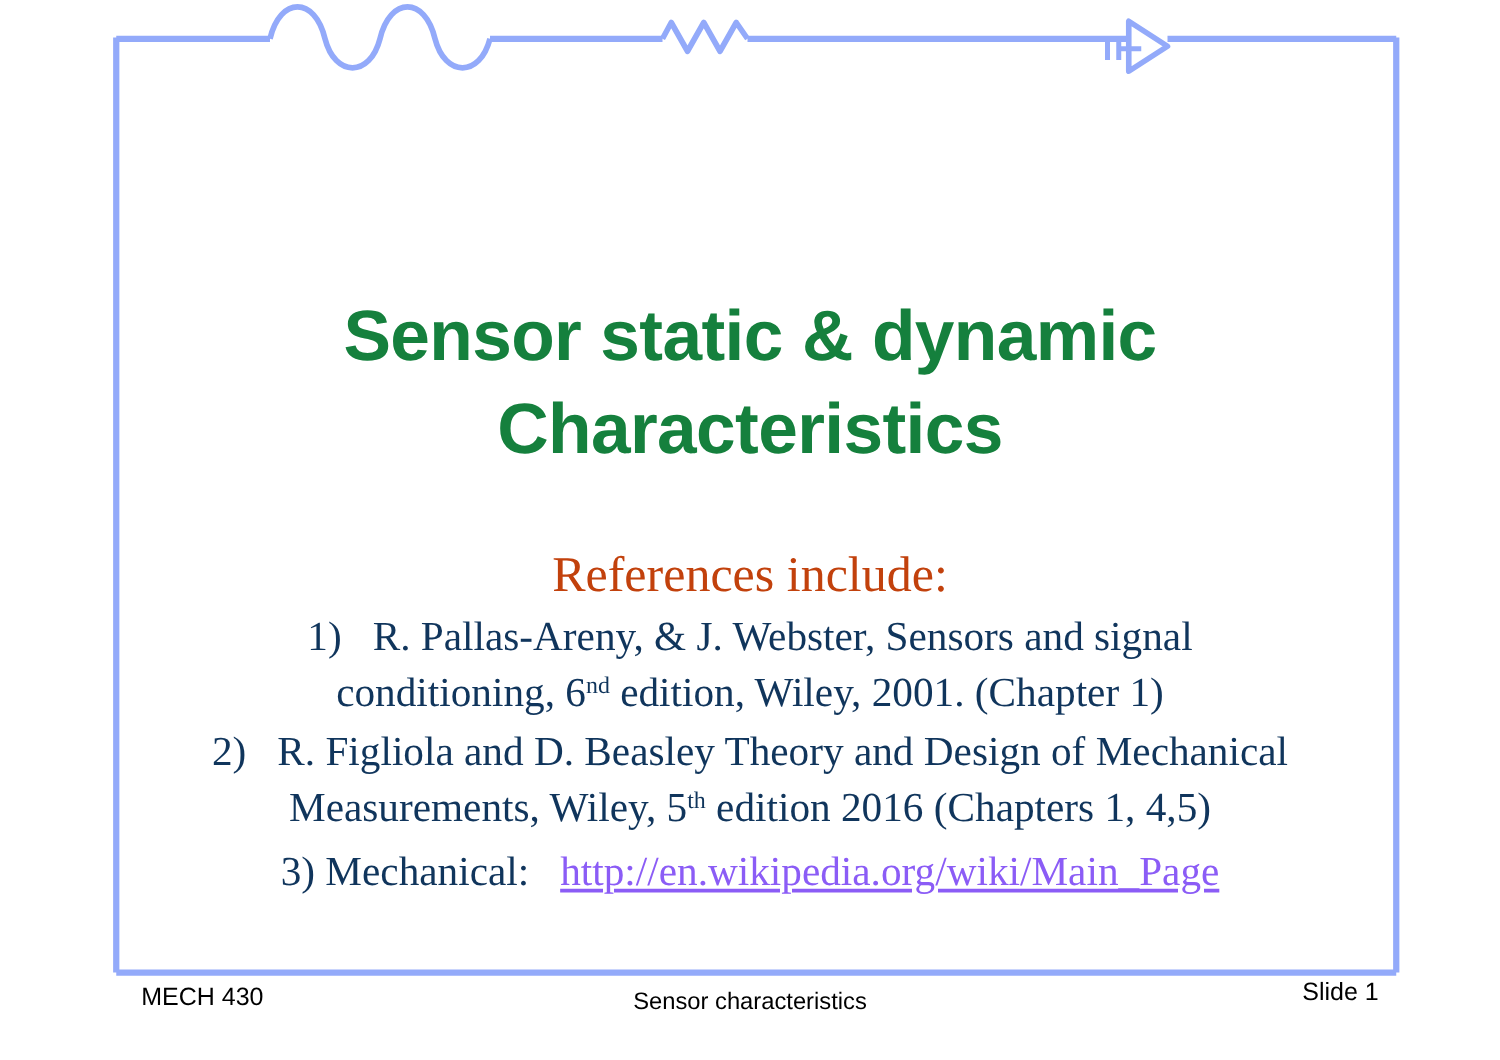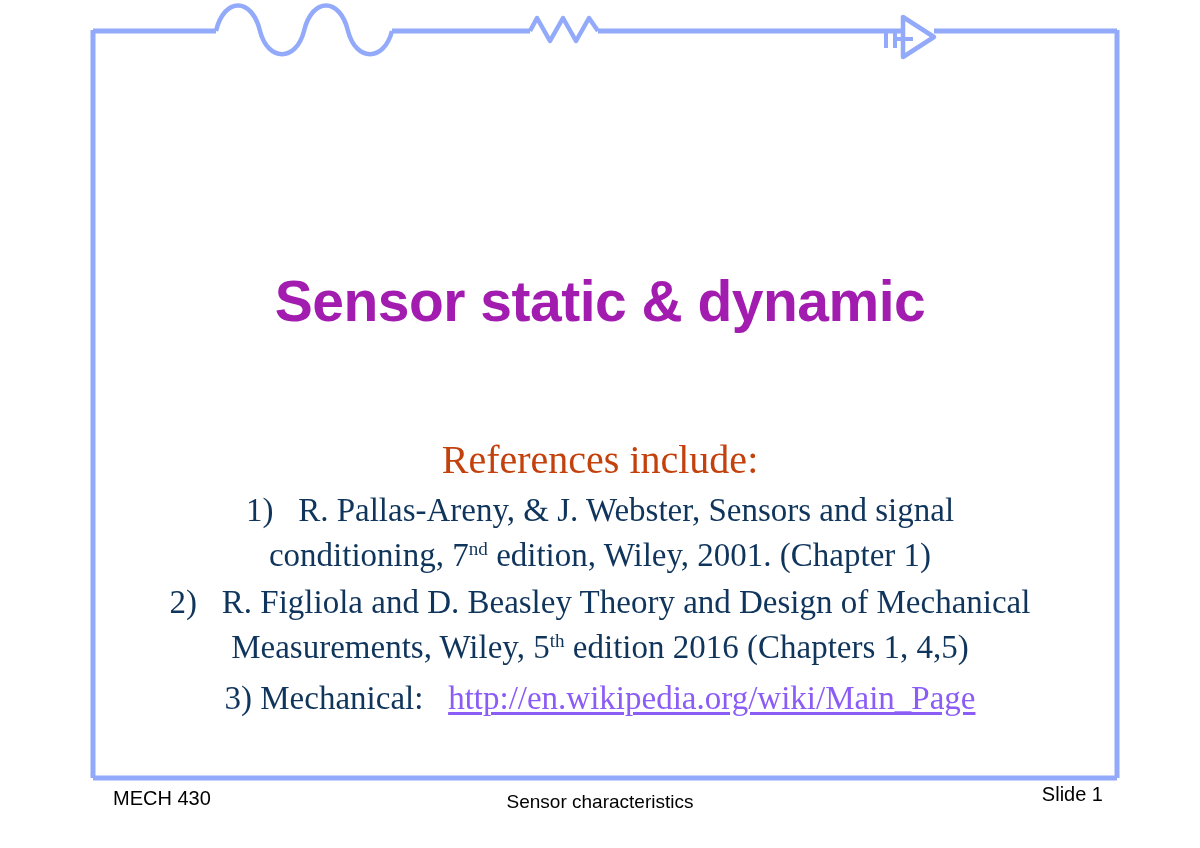--- a/index.html
+++ b/index.html
@@ -38,23 +38,22 @@
     top: 232px;
     width: 900px;
     text-align: center;
   }
   #title-block .title-line {
     font-family: "Liberation Sans", sans-serif;
     font-weight: bold;
     font-size: 57px;
     line-height: 74px;
     letter-spacing: -0.5px;
-    color: #a21caf;
+    color: #15803d;
     white-space: nowrap;
-    margin-top: 32px;
   }
 
   
   #references-block {
     position: absolute;
     left: 120px;
     top: 434px;
     width: 960px;
     text-align: center;
     font-family: "Liberation Serif", serif;
@@ -133,32 +132,33 @@
       <line x1="895" y1="39" x2="913" y2="39" stroke-width="4"></line>
 
       <polygon points="903,17 903,57 934,37" stroke-width="4.5" fill="none"></polygon>
 
       <line x1="934" y1="31" x2="1117" y2="31"></line>
     </g>
   </svg>
 
   <div id="title-block">
     <div class="title-line">Sensor static &amp; dynamic</div>
+    <div class="title-line">Characteristics</div>
   </div>
 
   <div id="references-block">
 
     <div id="references-heading">References include:</div>
 
     <div class="ref-item">
       <span>1)</span>
       &nbsp;
       <span>R. Pallas-Areny, &amp; J. Webster, Sensors and signal</span>
       <br>
-      <span>conditioning, 7</span><sup>nd</sup><span> edition, Wiley, 2001. (Chapter 1)</span>
+      <span>conditioning, 6</span><sup>nd</sup><span> edition, Wiley, 2001. (Chapter 1)</span>
     </div>
 
     <div class="ref-item">
       <span>2)</span>
       &nbsp;
       <span>R. Figliola and D. Beasley Theory and Design of Mechanical</span>
       <br>
       <span>Measurements, Wiley, 5</span><sup>th</sup><span> edition 2016 (Chapters 1, 4,5)</span>
     </div>
 

